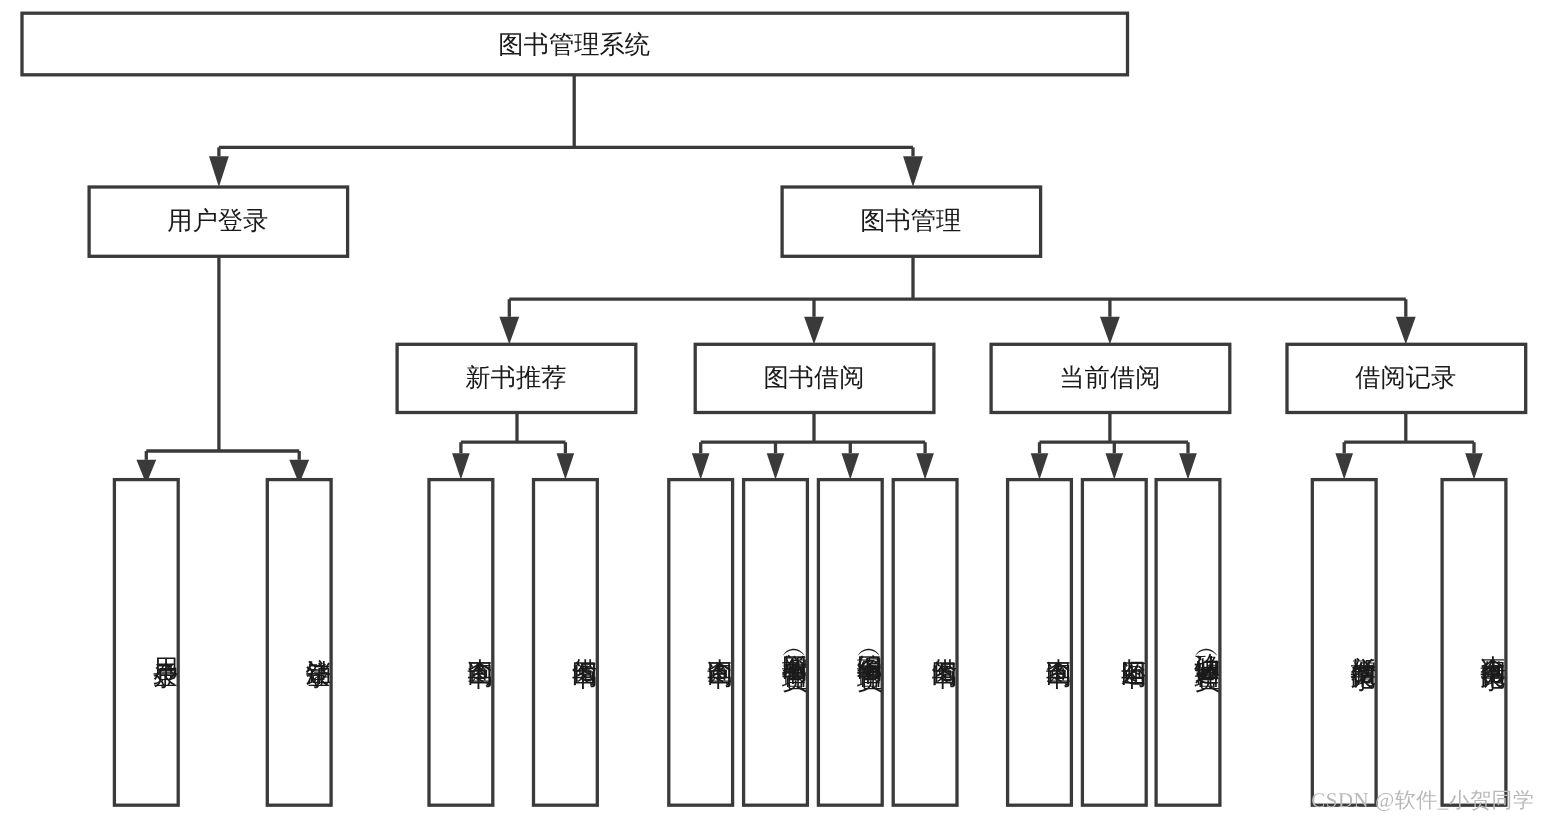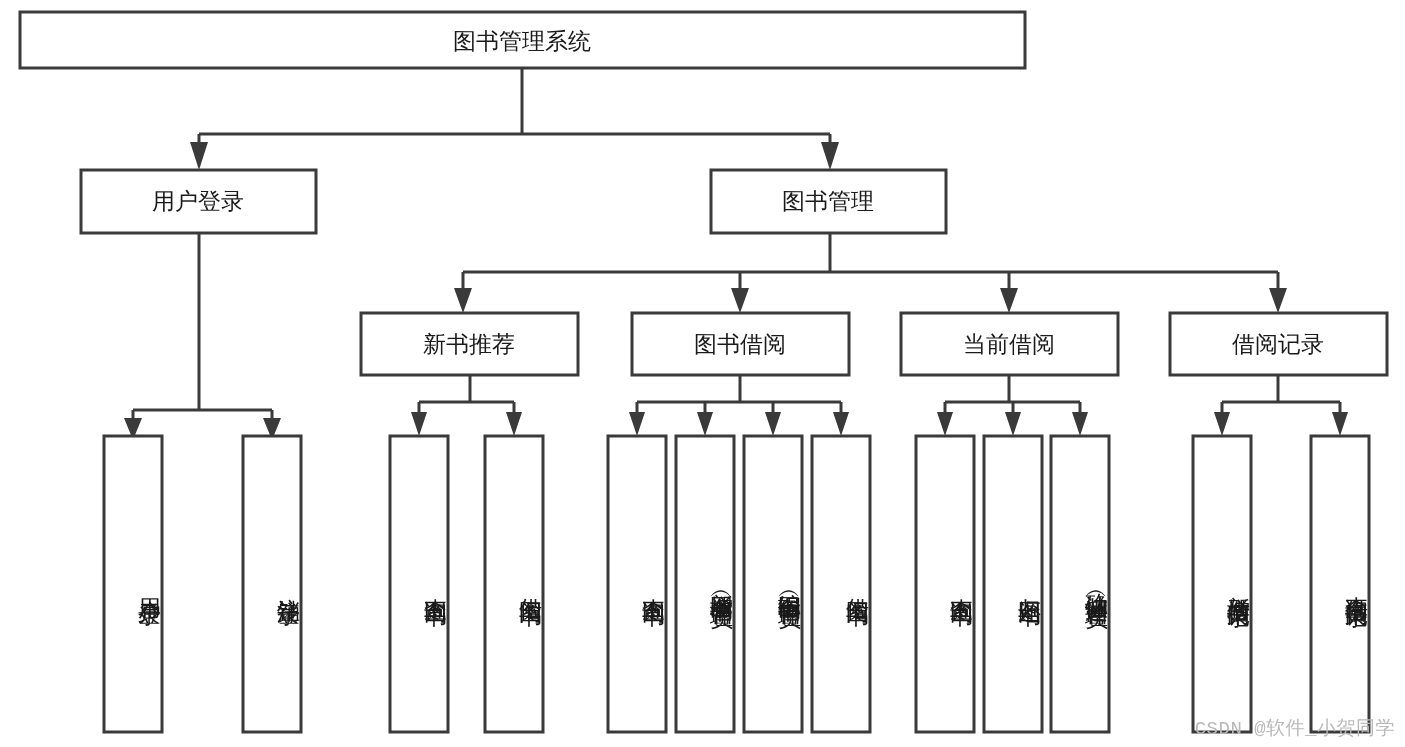--- a/index.html
+++ b/index.html
@@ -41,21 +41,21 @@
     font-family: "DejaVu Sans", "Liberation Sans", sans-serif;
     font-size: 23px;
     fill: #1a1a1a;
     text-anchor: middle;
     dominant-baseline: middle;
   }
   .watermark {
     position: absolute;
     right: 10px;
     bottom: 6px;
-    font-family: Liberation Mono, monospace;
+    font-family: Liberation Serif, serif;
     font-size: 19px;
     color: #b9b9b9;
     letter-spacing: 0.5px;
     white-space: nowrap;
     pointer-events: none;
   }
   .vlabel {
     position: absolute;
     writing-mode: vertical-rl;
     text-orientation: upright;

